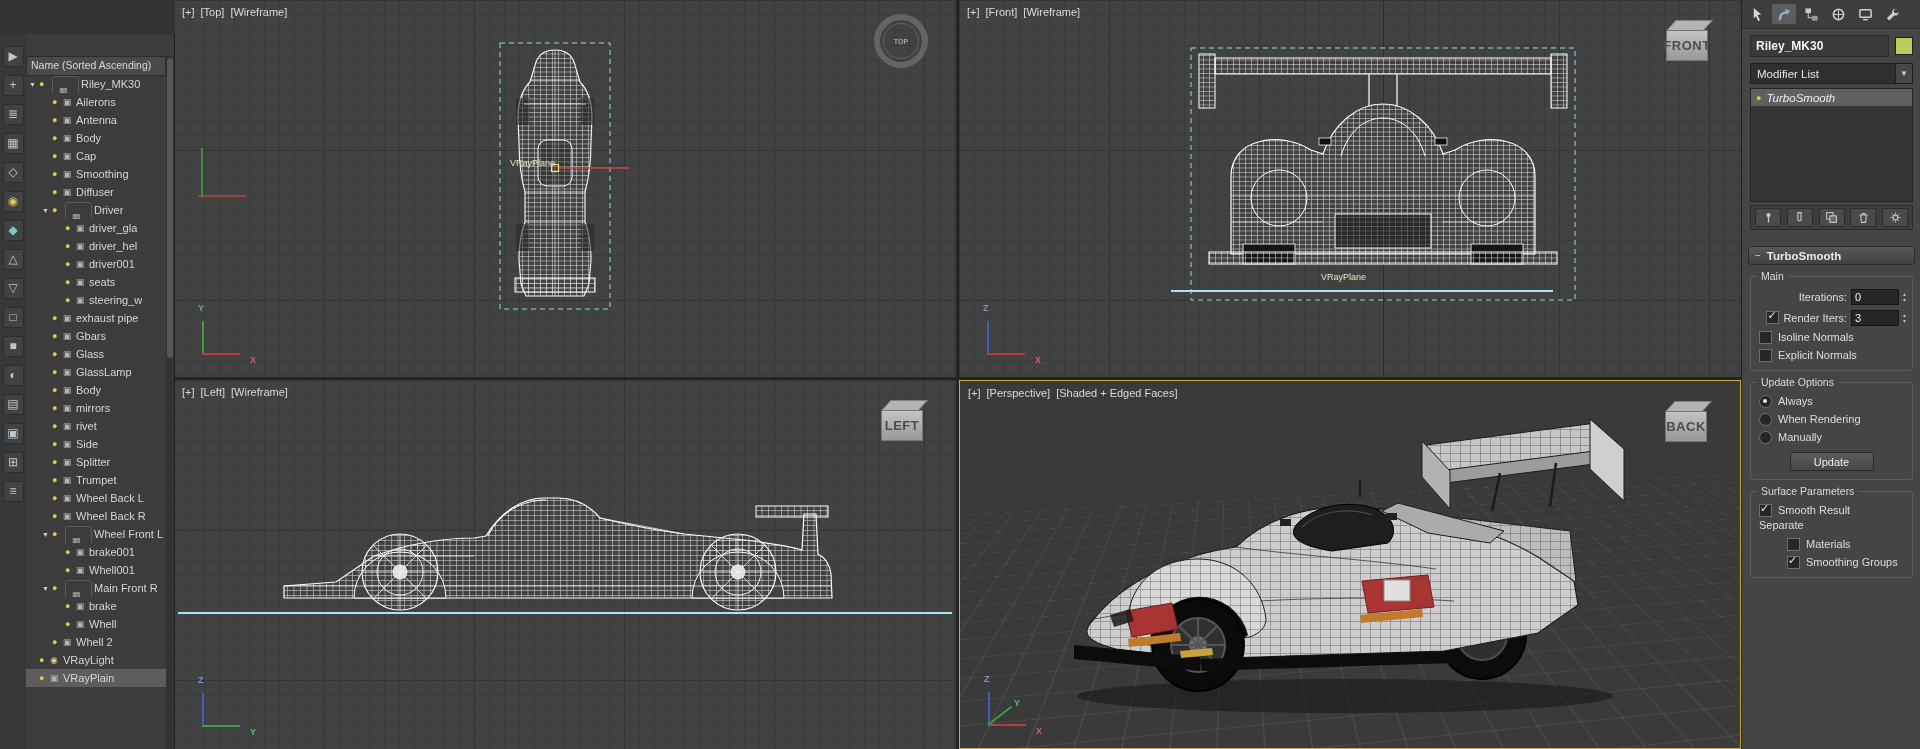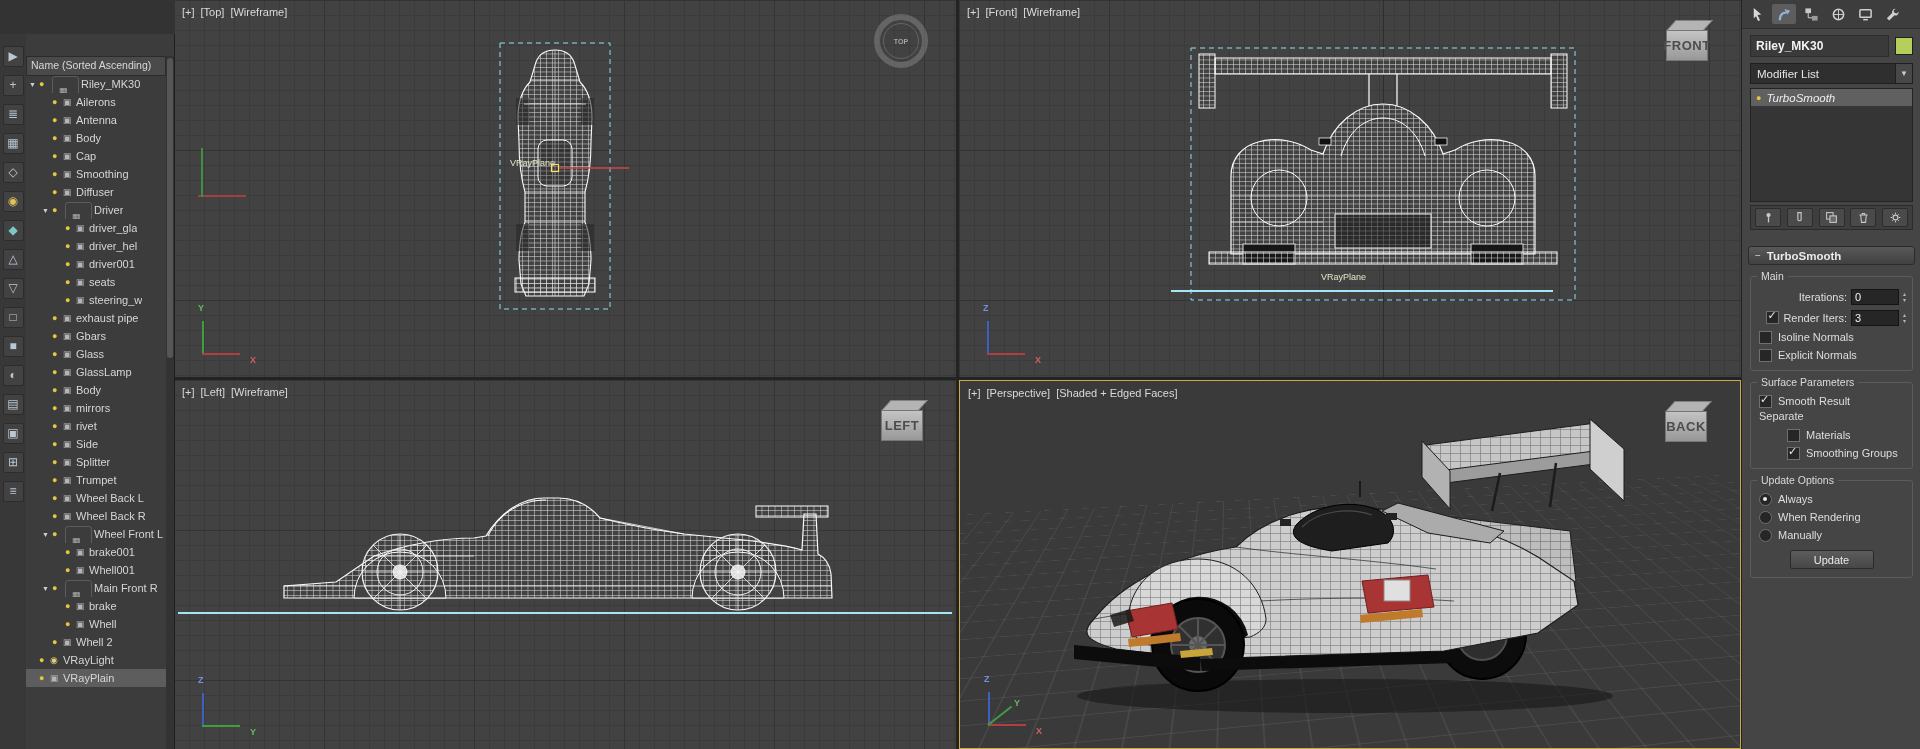--- a/index.html
+++ b/index.html
@@ -658,49 +658,49 @@
           <span class="chk"></span>
           <span>Isoline Normals</span>
         </div>
         <div class="chkrow">
           <span class="chk"></span>
           <span>Explicit Normals</span>
         </div>
       </div>
 
       <div class="group">
-        <span class="group-label">Surface Parameters</span>
-        <div class="chkrow">
-          <span class="chk on"></span>
-          <span>Smooth Result</span>
-        </div>
-        <div class="sep-label">Separate</div>
-        <div class="chkrow indent">
-          <span class="chk"></span>
-          <span>Materials</span>
-        </div>
-        <div class="chkrow indent">
-          <span class="chk on"></span>
-          <span>Smoothing Groups</span>
-        </div>
-      </div>
-
-      <div class="group">
         <span class="group-label">Update Options</span>
         <div>
             <div class="chkrow">
               <span class="radio on"></span>
               <span>Always</span>
             </div>
             <div class="chkrow">
               <span class="radio"></span>
               <span>When Rendering</span>
             </div>
             <div class="chkrow">
               <span class="radio"></span>
               <span>Manually</span>
             </div>
           </div>
         <button class="update-btn">Update</button>
       </div>
+
+      <div class="group">
+        <span class="group-label">Surface Parameters</span>
+        <div class="chkrow">
+          <span class="chk on"></span>
+          <span>Smooth Result</span>
+        </div>
+        <div class="sep-label">Separate</div>
+        <div class="chkrow indent">
+          <span class="chk"></span>
+          <span>Materials</span>
+        </div>
+        <div class="chkrow indent">
+          <span class="chk on"></span>
+          <span>Smoothing Groups</span>
+        </div>
+      </div>
     </div>
   </div>
 </div>
 
 </body></html>

